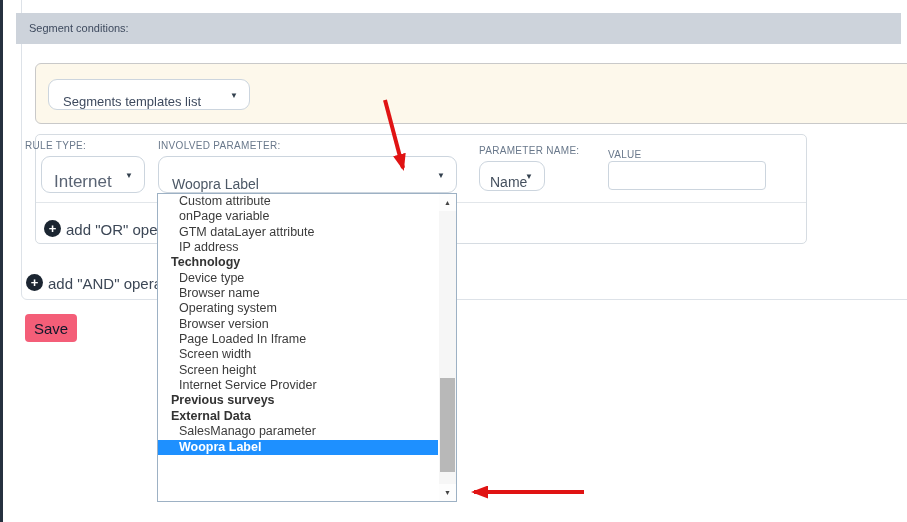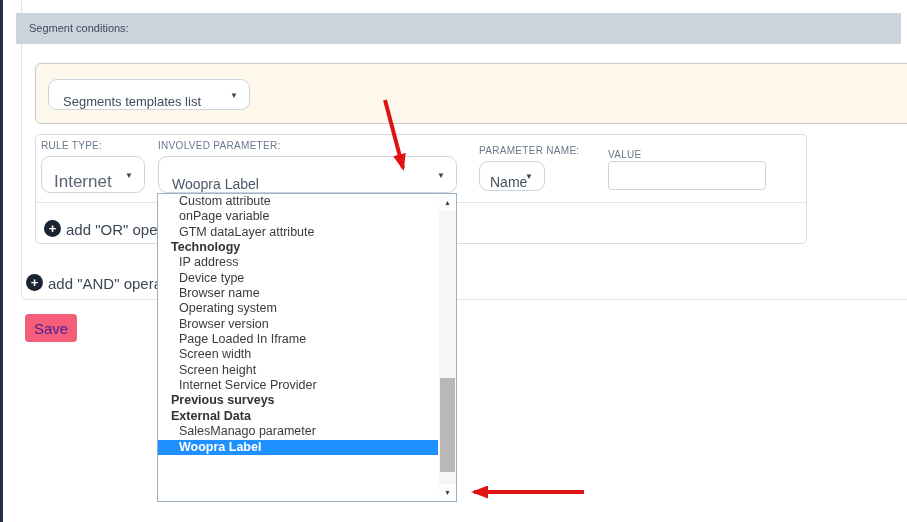--- a/index.html
+++ b/index.html
@@ -23,42 +23,42 @@
   .sel .arrow{position:absolute;right:11px;top:50%;transform:translateY(-50%);
               font-size:8px;color:#33404e;}
   .sel .sel-txt{white-space:nowrap;overflow:hidden;}
 
   #templates-select{left:48px;top:79px;width:202px;height:31px;font-size:13px;color:#3e4a5e;padding-left:14px;}
   #include-select{left:41px;top:156px;width:104px;height:37px;font-size:17px;color:#5a6474;padding-left:12px;}
   #involved-select{left:158px;top:156px;width:299px;height:37px;font-size:14px;color:#4c5866;padding-left:13px;}
   #param-name-select{left:479px;top:161px;width:66px;height:30px;font-size:14px;color:#45505e;padding-left:10px;}
 
   .field-label{font-size:10px;color:#69788b;letter-spacing:.3px;white-space:nowrap;}
-  #lbl-rule-type{left:41px;top:140px;text-align:right;}
+  #lbl-rule-type{left:25px;top:140px;text-align:right;}
   #lbl-involved{left:158px;top:140px;}
   #lbl-param-name{left:479px;top:145px;}
   #lbl-value{left:608px;top:149px;}
 
   #value-input{left:608px;top:161px;width:158px;height:29px;border:1px solid #ccd5de;
                border-radius:4px;box-sizing:border-box;font-size:14px;color:#45505e;padding:0 8px;outline:none;}
 
   #rule-panel{left:35px;top:134px;width:772px;height:110px;border:1px solid #d6dce2;
               border-radius:5px;background:#fff;box-sizing:border-box;}
   #rule-divider{left:36px;top:202px;width:770px;height:1px;background:#e2e6ea;}
 
   .plus-circle{width:17px;height:17px;border-radius:50%;background:#1b2531;color:#fff;
                display:flex;align-items:center;justify-content:center;font-size:13px;font-weight:bold;line-height:1;}
   #add-or-icon{left:44px;top:220px;}
   #add-and-icon{left:26px;top:274px;}
   .add-label{font-size:15px;color:#3c4756;white-space:nowrap;cursor:pointer;}
   #add-or-label{left:66px;top:221px;}
   #add-and-label{left:48px;top:275px;}
 
   #save-button{left:25px;top:314px;width:52px;height:28px;background:#f45e78;border:none;
-               border-radius:4px;color:#4c1d95;font-size:15px;font-family:"Liberation Sans",sans-serif;cursor:pointer;}
+               border-radius:4px;color:#0f172a;font-size:15px;font-family:"Liberation Sans",sans-serif;cursor:pointer;}
 
   #param-listbox{left:157px;top:193px;width:300px;height:309px;background:#fff;
                  border:1px solid #9db1c4;box-sizing:border-box;z-index:10;}
   #listbox-items{position:absolute;left:0;top:0;bottom:0;right:18px;overflow:hidden;}
   .dd-item{height:15.35px;line-height:15.5px;font-size:12.5px;color:#3b3b3b;
            white-space:nowrap;overflow:hidden;cursor:pointer;}
   .dd-option{padding-left:21px;}
   .dd-group{padding-left:13px;font-weight:bold;color:#333;cursor:default;}
   .dd-selected{background:#1e90ff;color:#fff;font-weight:bold;}
 
@@ -127,22 +127,22 @@
   </div>
   <div id="add-and-label" class="abs add-label">add "AND" operator</div>
 
   <button id="save-button" class="abs">Save</button>
 
   <div id="param-listbox" class="abs">
     <div id="listbox-items">
         <div class="dd-item dd-option">Custom attribute</div>
         <div class="dd-item dd-option">onPage variable</div>
         <div class="dd-item dd-option">GTM dataLayer attribute</div>
+        <div class="dd-item dd-option">IP address</div>
         <div class="dd-item dd-group">Technology</div>
-        <div class="dd-item dd-option">IP address</div>
         <div class="dd-item dd-option">Device type</div>
         <div class="dd-item dd-option">Browser name</div>
         <div class="dd-item dd-option">Operating system</div>
         <div class="dd-item dd-option">Browser version</div>
         <div class="dd-item dd-option">Page Loaded In Iframe</div>
         <div class="dd-item dd-option">Screen width</div>
         <div class="dd-item dd-option">Screen height</div>
         <div class="dd-item dd-option">Internet Service Provider</div>
         <div class="dd-item dd-group">Previous surveys</div>
         <div class="dd-item dd-group">External Data</div>

